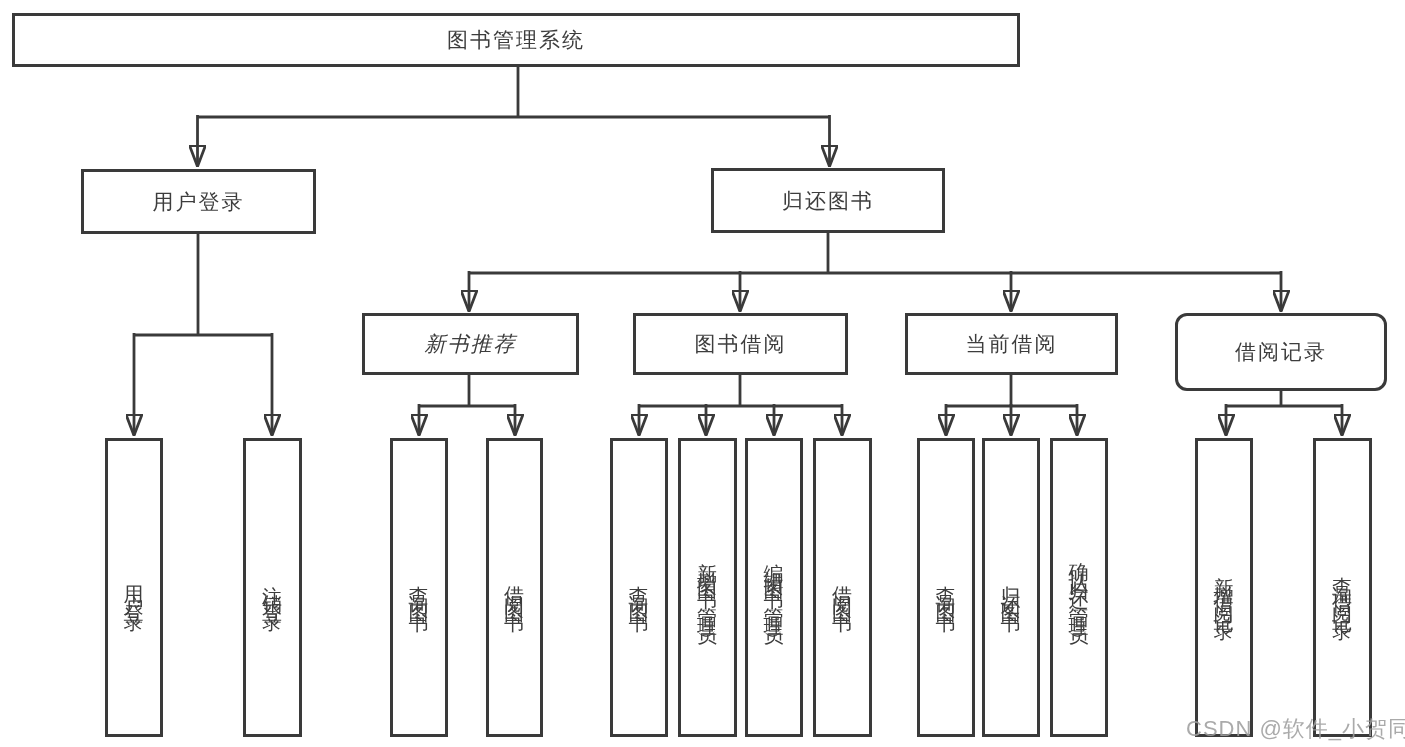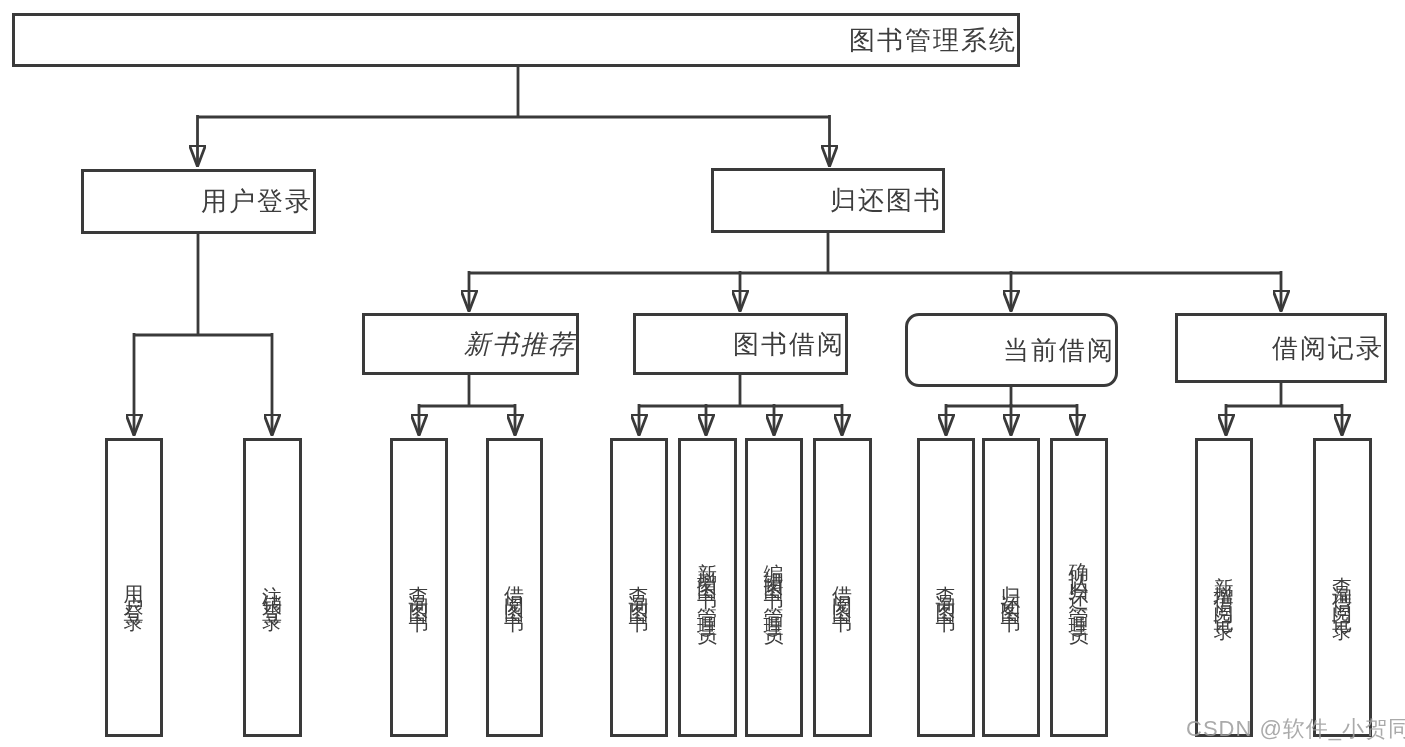--- a/index.html
+++ b/index.html
@@ -22,22 +22,22 @@
     stroke-width: 2.8;
     fill: none;
   }
   .node-h {
     position: absolute;
     box-sizing: border-box;
     border: 3px solid #3a3a3a;
     background: #ffffff;
     display: flex;
     align-items: center;
-    justify-content: flex-end;
-    font-size: 26px;
+    justify-content: center;
+    font-size: 21px;
     letter-spacing: 2px;
     color: #3d3d3d;
     z-index: 2;
   }
   .node-v {
     position: absolute;
     top: 438px;
     height: 299px;
     box-sizing: border-box;
     border: 3px solid #3a3a3a;
@@ -130,24 +130,24 @@
   <div class="node-h" style="left:711px; top:168px; width:234px; height:65px;">
     <span>归还图书</span>
   </div>
 
   <div class="node-h" style="left:362px; top:313px; width:217px; height:62px;font-style:italic;">
     <span>新书推荐</span>
   </div>
   <div class="node-h" style="left:633px; top:313px; width:215px; height:62px;">
     <span>图书借阅</span>
   </div>
-  <div class="node-h" style="left:905px; top:313px; width:213px; height:74px;border-radius:14px;">
+  <div class="node-h" style="left:905px; top:313px; width:213px; height:62px;">
     <span>当前借阅</span>
   </div>
-  <div class="node-h" style="left:1175px; top:313px; width:212px; height:70px;">
+  <div class="node-h" style="left:1175px; top:313px; width:212px; height:78px;border-radius:12px;">
     <span>借阅记录</span>
   </div>
 
   <div class="node-v" style="left:105px; width:58px;">
     <span class="vtext">用户登录</span>
   </div>
   <div class="node-v" style="left:243px; width:59px;">
     <span class="vtext">注销登录</span>
   </div>
 

